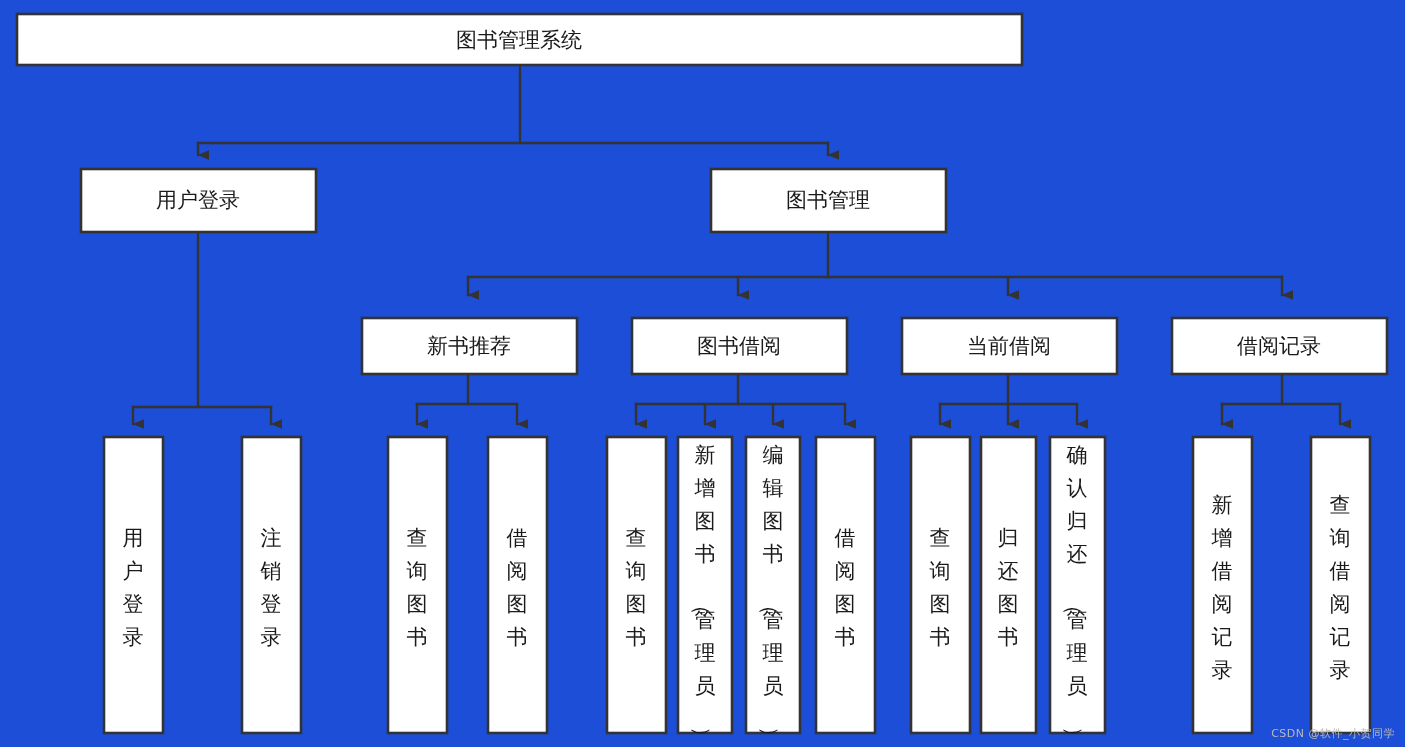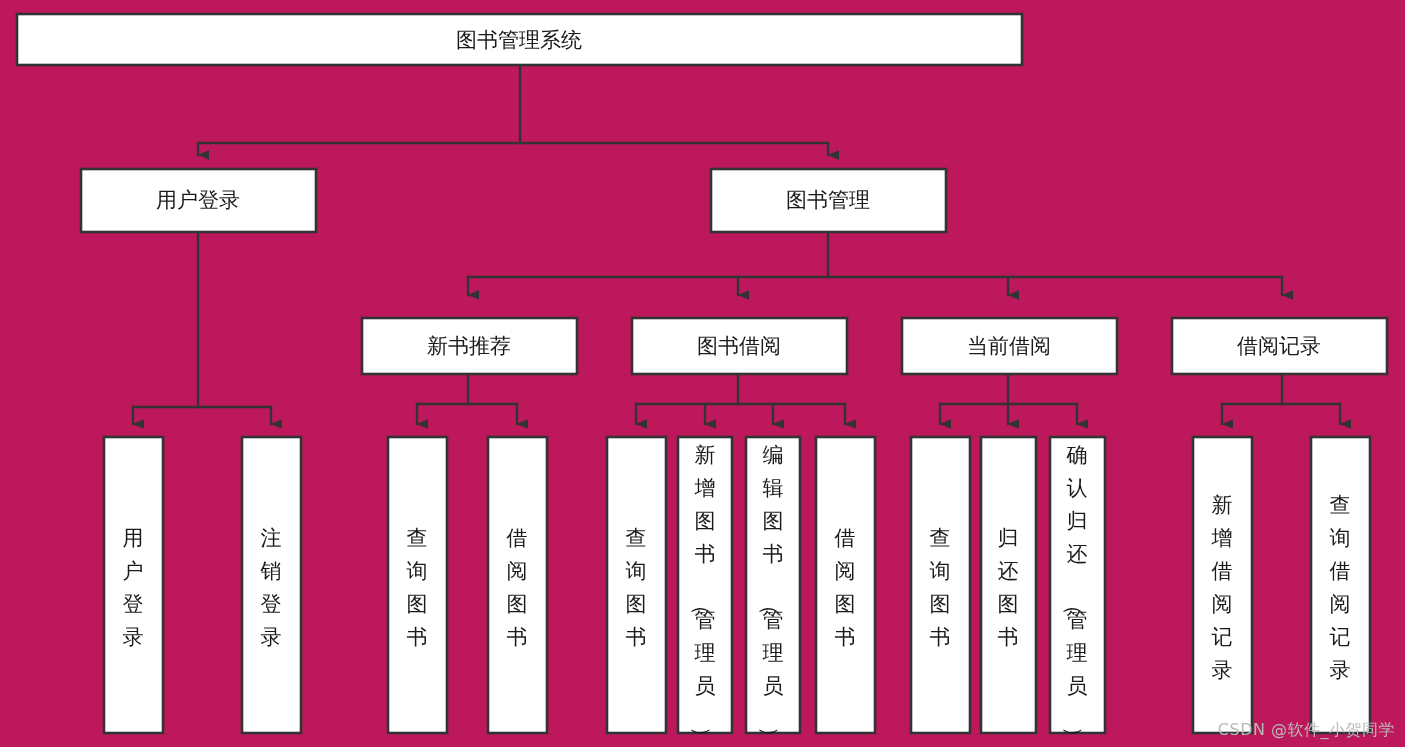--- a/index.html
+++ b/index.html
@@ -10,21 +10,21 @@
   body {
     width: 1405px;
     height: 747px;
     font-family: "DejaVu Sans", "Liberation Sans", sans-serif;
     overflow: hidden;
   }
   #diagram-root {
     position: relative;
     width: 1405px;
     height: 747px;
-    background: #be185d;
+    background: #1d4ed8;
     text-align: right;
   }
   svg.canvas {
     position: absolute;
     top: 0;
     left: 0;
     width: 1405px;
     height: 747px;
   }
   .node-box {
@@ -52,21 +52,21 @@
     font-family: "DejaVu Sans", "Liberation Sans", sans-serif;
     font-size: 21px;
     fill: #1a1a1a;
     text-anchor: middle;
   }
   .watermark {
     position: absolute;
     right: 10px;
     bottom: 6px;
     font-family: "DejaVu Sans", "Liberation Sans", sans-serif;
-    font-size: 16px;
+    font-size: 11px;
     color: #b9b9b9;
     white-space: nowrap;
     letter-spacing: 0.5px;
     pointer-events: none;
   }
 </style>
 </head>
 <body>
 
 <div id="diagram-root">

